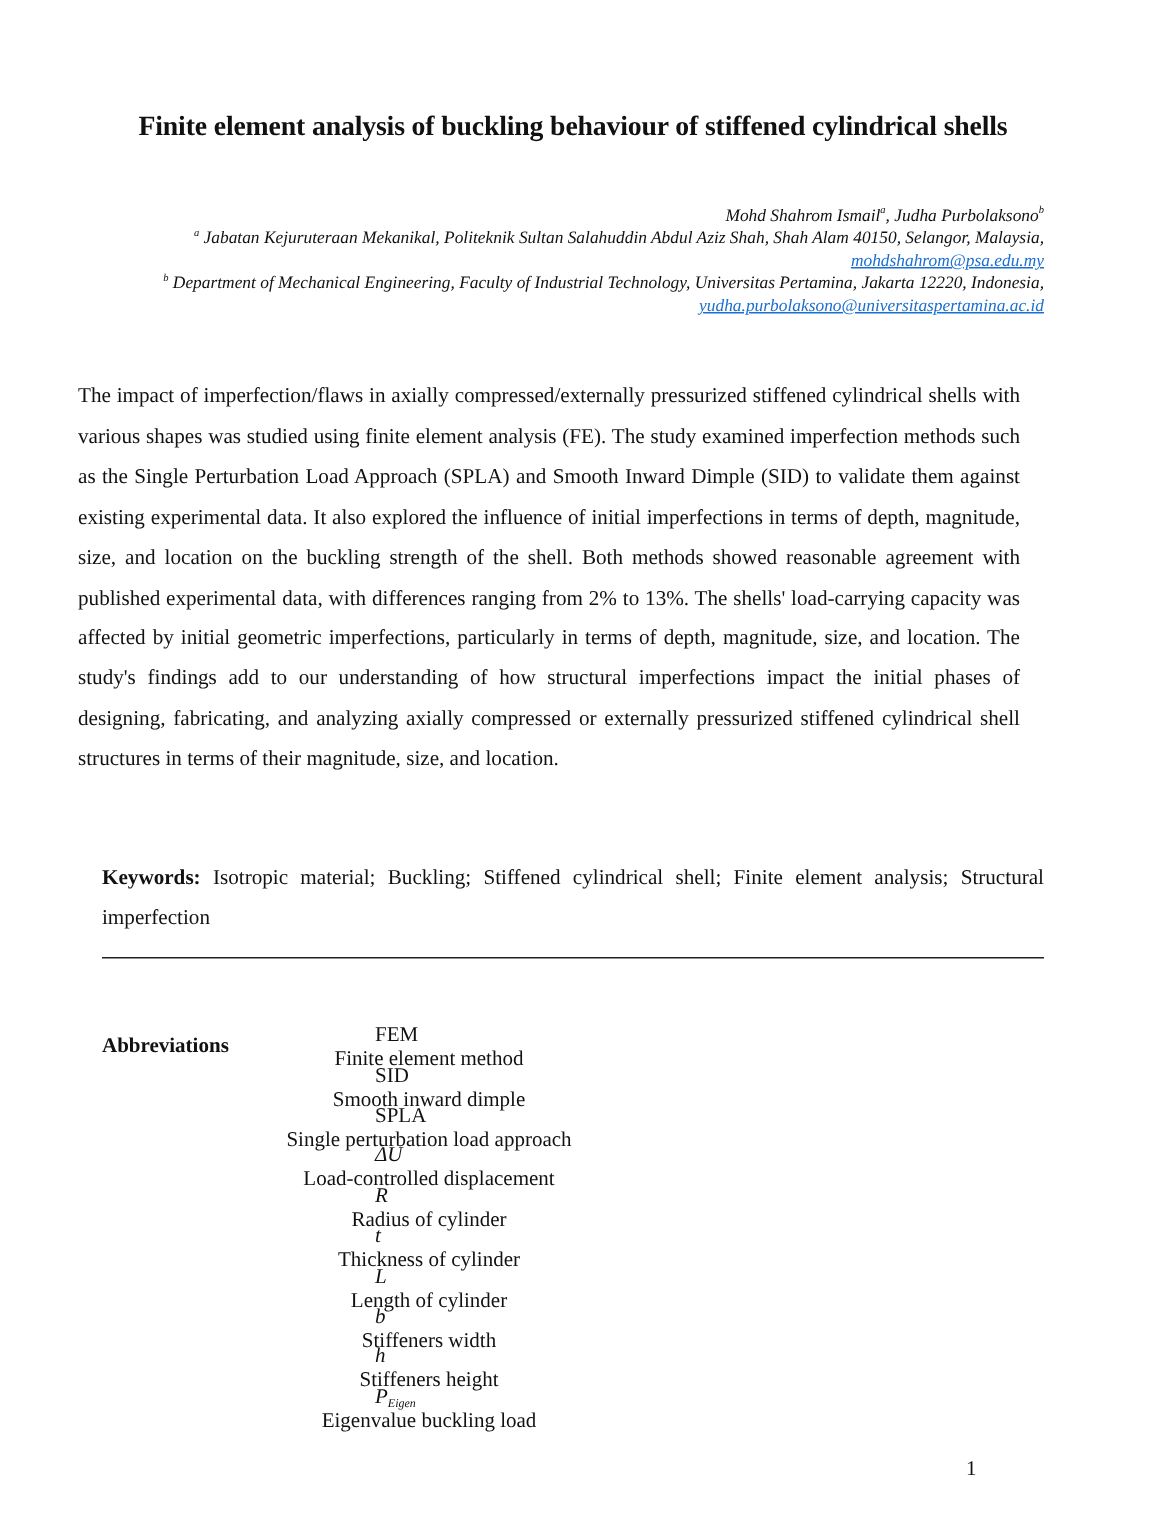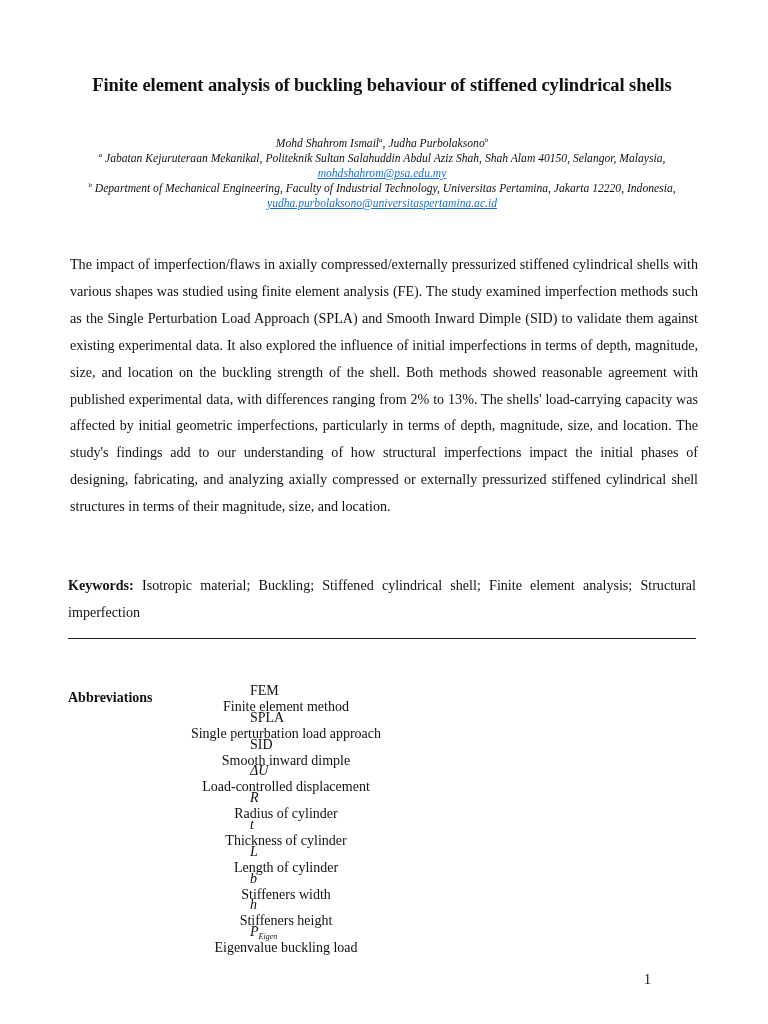--- a/index.html
+++ b/index.html
@@ -31,21 +31,21 @@
       font-weight: bold;
       font-size: 18.5px;
       line-height: 23px;
       letter-spacing: -0.1px;
     }
     .authors {
       position: absolute;
       left: 68px;
       width: 628px;
       top: 136px;
-      text-align: center;
+      text-align: right;
       font-style: italic;
       font-size: 11.6px;
       line-height: 15px;
     }
     .authors sup {
       font-size: 7px;
       vertical-align: super;
       line-height: 0;
     }
     .link {
@@ -57,21 +57,21 @@
       left: 68px;
       width: 628px;
       top: 229px;
       text-align: center;
       font-weight: bold;
       font-size: 14px;
       line-height: 18px;
     }
     .abstract-body {
       position: absolute;
-      left: 70px;
+      left: 52px;
       width: 628px;
       top: 251px;
       font-size: 14.1px;
       line-height: 26.9px;
       text-align: justify;
       text-align-last: left;
     }
     .keywords {
       position: absolute;
       left: 68px;
@@ -152,28 +152,28 @@
   </div>
 
   <div class="abbr-heading">Abbreviations</div>
 
   <div class="abbr-list">
     <div class="abbr-row">
       <span class="abbr-term">FEM</span>
       <span class="abbr-def">Finite element method</span>
     </div>
     <div class="abbr-row">
+      <span class="abbr-term">SID</span>
+      <span class="abbr-def">Smooth inward dimple</span>
+    </div>
+    <div class="abbr-row">
       <span class="abbr-term">SPLA</span>
       <span class="abbr-def">Single perturbation load approach</span>
     </div>
     <div class="abbr-row">
-      <span class="abbr-term">SID</span>
-      <span class="abbr-def">Smooth inward dimple</span>
-    </div>
-    <div class="abbr-row">
       <span class="abbr-term italic">ΔU</span>
       <span class="abbr-def">Load-controlled displacement</span>
     </div>
     <div class="abbr-row">
       <span class="abbr-term italic">R</span>
       <span class="abbr-def">Radius of cylinder</span>
     </div>
     <div class="abbr-row">
       <span class="abbr-term italic">t</span>
       <span class="abbr-def">Thickness of cylinder</span>

